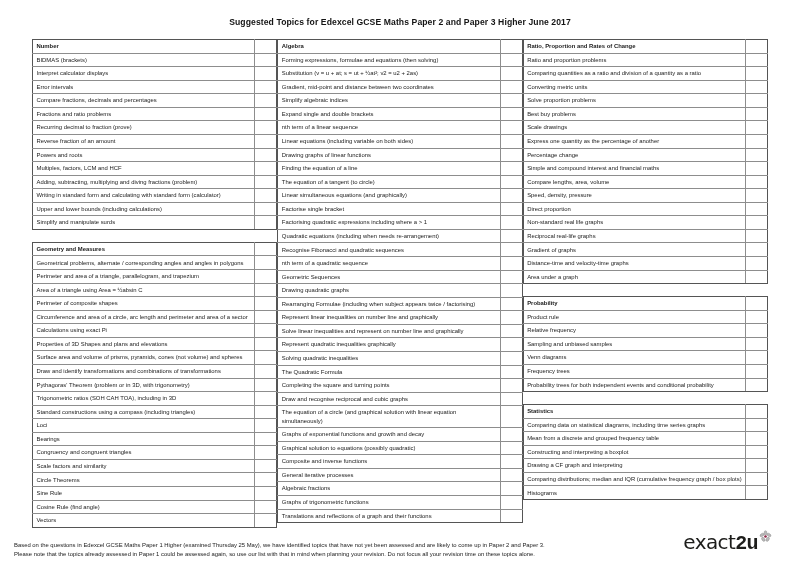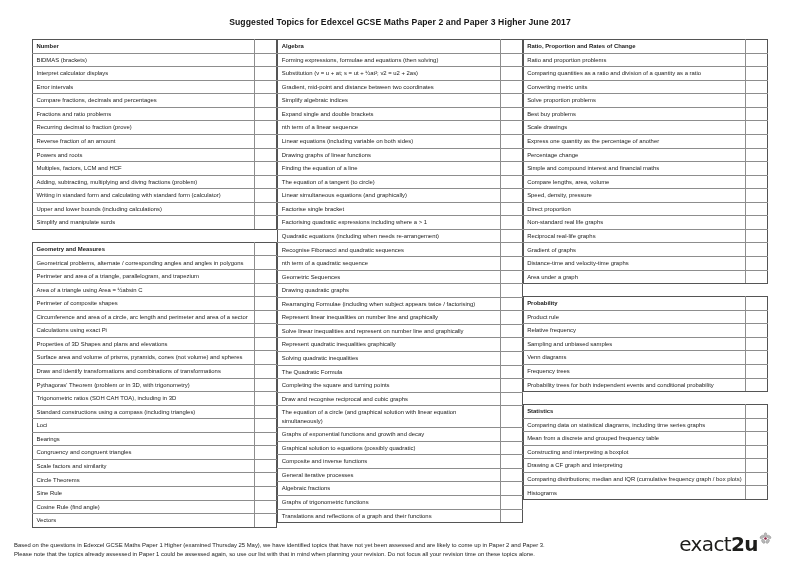--- a/index.html
+++ b/index.html
@@ -104,21 +104,21 @@
     padding-bottom: 6px;
   }
   .logo-word {
     font-family: "DejaVu Sans", sans-serif;
     font-size: 20px;
     letter-spacing: -0.6px;
     color: #1d1d1b;
     line-height: 1;
     font-weight: 400;
   }
-  .logo-word b { font-weight: bold; }
+  .logo-word b { font-weight: bold; font-family: Liberation Mono, monospace; }
   .logo-flower {
     margin-left: 1px;
     margin-top: -3px;
   }
 </style>
 </head>
 <body>
 
 <div class="page">
 

